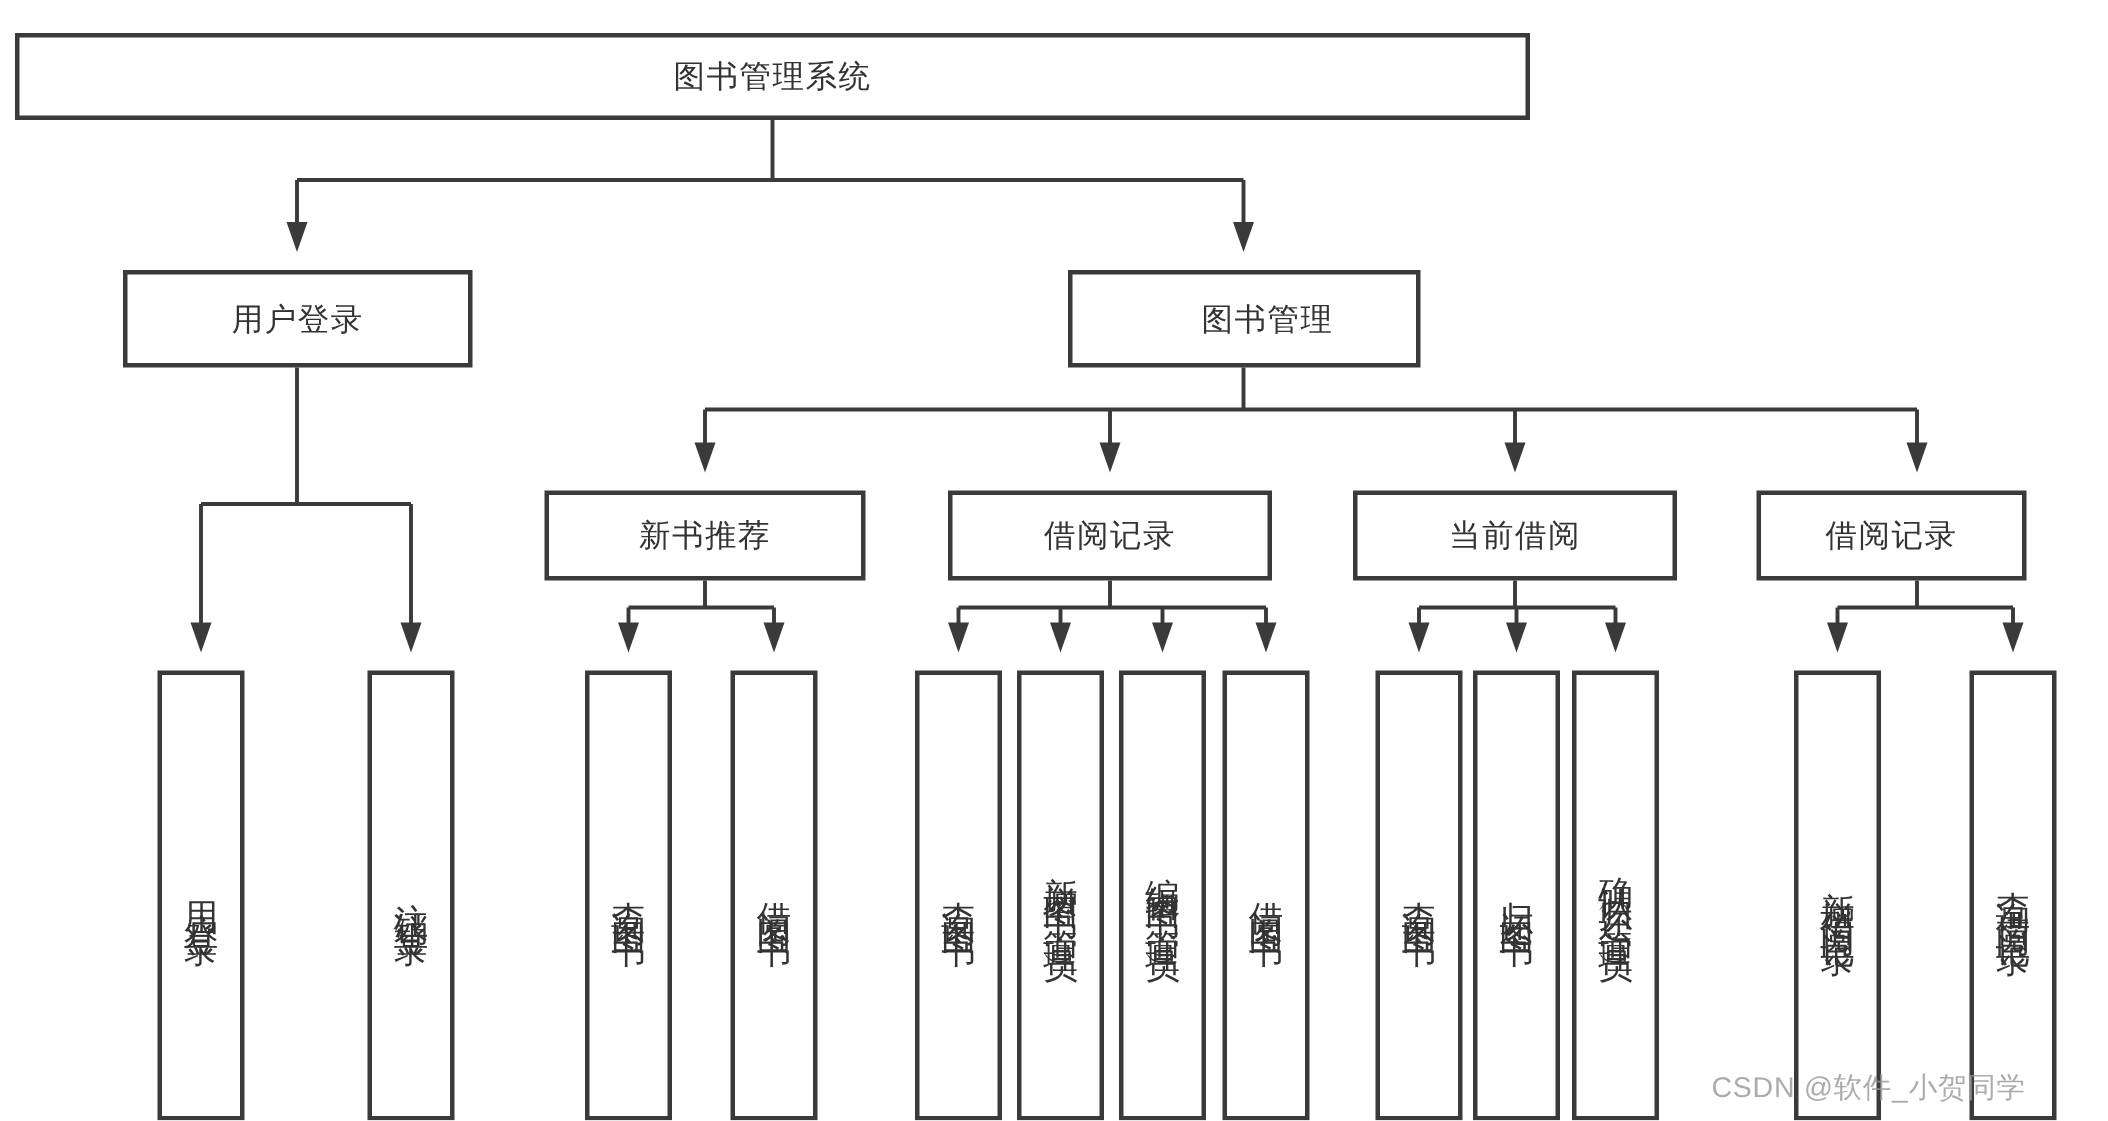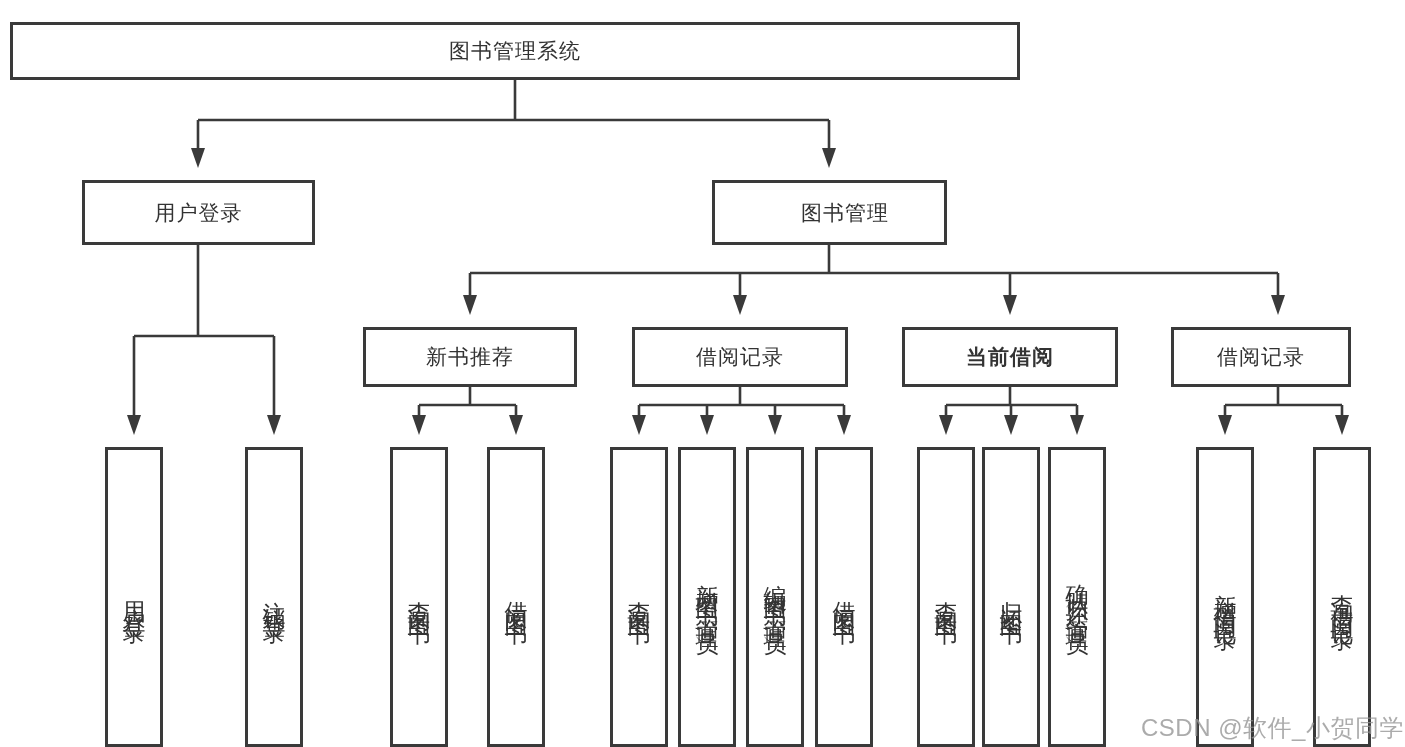--- a/index.html
+++ b/index.html
@@ -42,21 +42,21 @@
     letter-spacing: 7px;
     line-height: 1;
     color: #333333;
   }
   .watermark {
     position: absolute;
     z-index: 5;
     left: 1141px;
     top: 712px;
     width: 215px;
-    font-size: 24px;
+    font-size: 19px;
     color: rgba(150, 150, 150, 0.8);
     white-space: nowrap;
     letter-spacing: 0.5px;
   }
 </style>
 </head>
 <body>
 
 <div class="canvas">
 
@@ -113,21 +113,21 @@
   <div class="node" style="left:712px; top:168px; width:235px; height:65px;padding-left:31px;">
     <span>图书管理</span>
   </div>
 
   <div class="node" style="left:363px; top:315px; width:214px; height:60px;">
     <span>新书推荐</span>
   </div>
   <div class="node" style="left:632px; top:315px; width:216px; height:60px;">
     <span>借阅记录</span>
   </div>
-  <div class="node" style="left:902px; top:315px; width:216px; height:60px;font-weight:bold;">
+  <div class="node" style="left:902px; top:315px; width:216px; height:60px;">
     <span>当前借阅</span>
   </div>
   <div class="node" style="left:1171px; top:315px; width:180px; height:60px;">
     <span>借阅记录</span>
   </div>
 
   <div class="node leaf" style="left:105px; top:435px; width:58px; height:300px;">
     <span>用户登录</span>
   </div>
   <div class="node leaf" style="left:245px; top:435px; width:58px; height:300px;">

